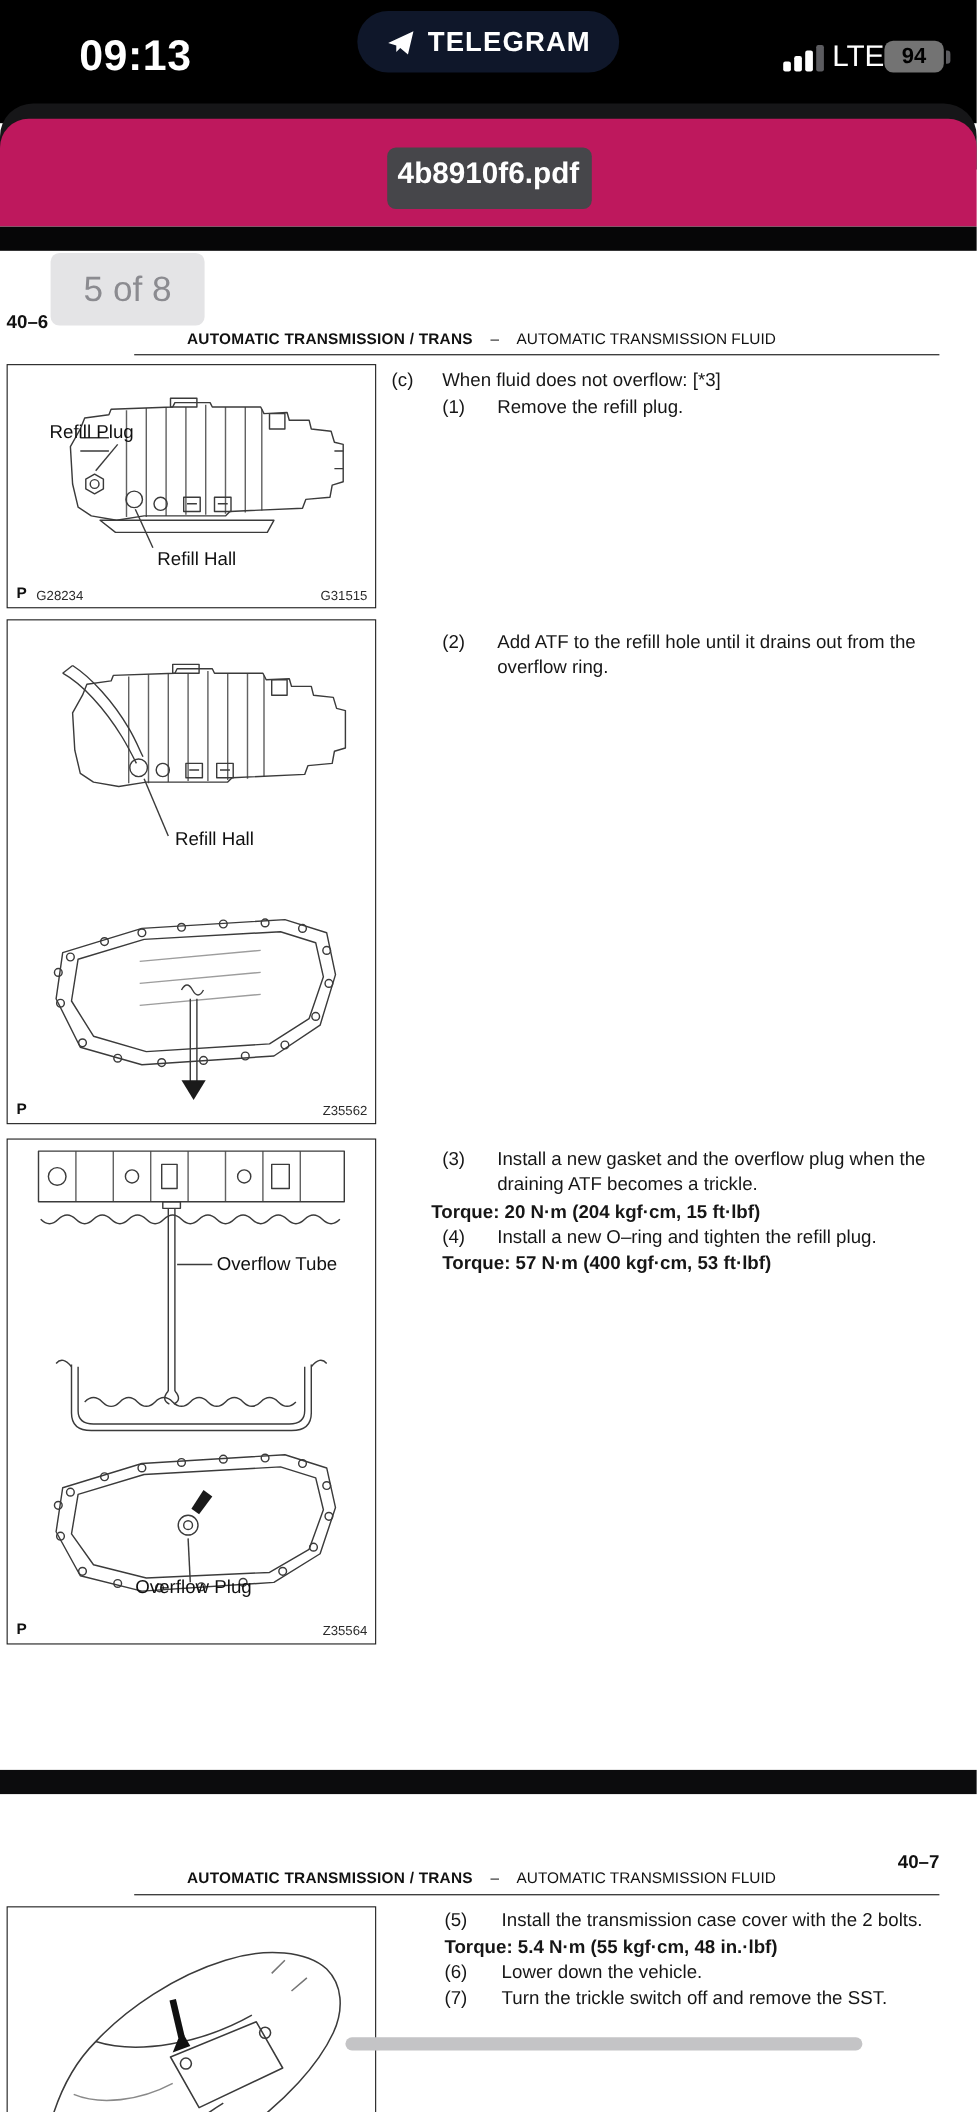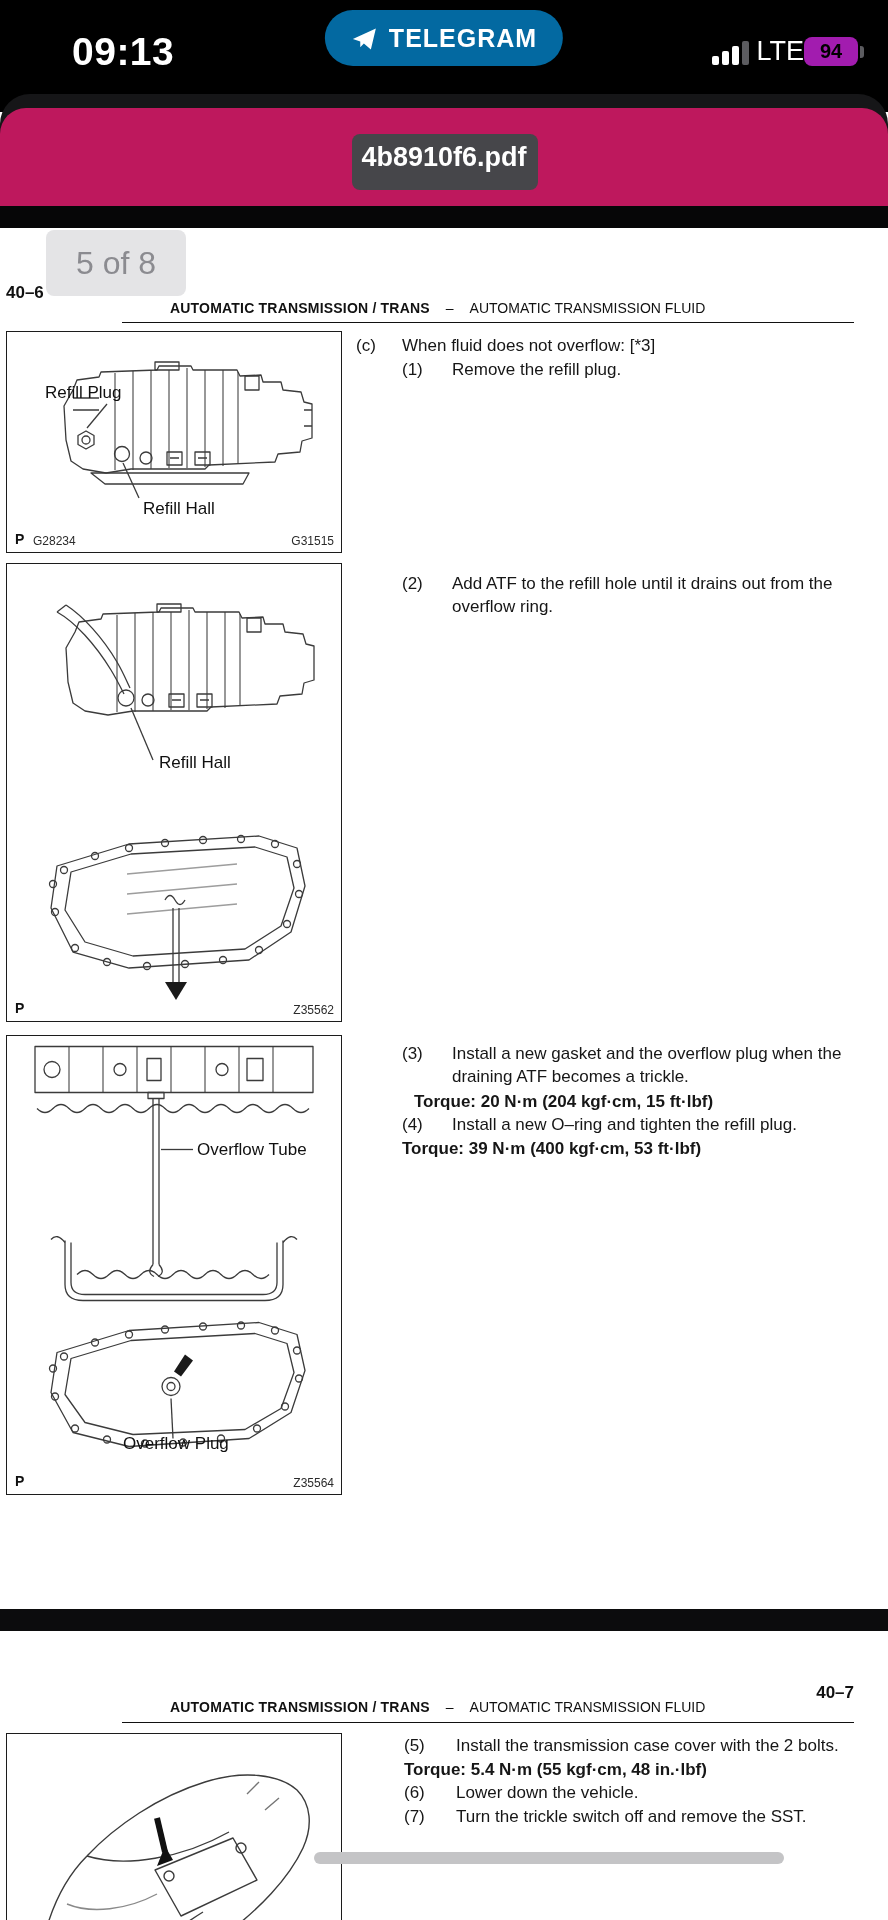--- a/index.html
+++ b/index.html
@@ -3,26 +3,26 @@
 <meta charset="utf-8">
 <style>
   html,body{margin:0;padding:0}
   body{position:relative;width:888px;height:1920px;overflow:hidden;background:#fff;
        font-family:"Liberation Sans","DejaVu Sans",sans-serif;}
 
   
   .statusbar{position:absolute;left:0;top:0;width:888px;height:112px;background:#000}
   .time{position:absolute;left:72px;top:30px;font-size:39px;font-weight:700;color:#fff;letter-spacing:.5px}
   .tg-pill{position:absolute;left:50%;top:10px;transform:translateX(-50%);height:56px;padding:0 26px;
-           border-radius:28px;background:#0369a1;display:flex;align-items:center;gap:11px;cursor:pointer}
+           border-radius:28px;background:#0f172a;display:flex;align-items:center;gap:11px;cursor:pointer}
   .tg-label{color:#fff;font-size:25px;font-weight:700;letter-spacing:1px}
   .right-cluster{position:absolute;right:24px;top:36px;display:flex;align-items:center;gap:0}
   .lte{color:#fff;font-size:27px}
   .battery{display:flex;align-items:center}
-  .batt-body{width:54px;height:29px;background:#a21caf;border-radius:8px;display:flex;align-items:center;
+  .batt-body{width:54px;height:29px;background:#737373;border-radius:8px;display:flex;align-items:center;
              justify-content:center;font-size:20px;font-weight:700;color:#000}
   .batt-nub{width:4px;height:12px;background:#5c5c60;border-radius:0 3px 3px 0;margin-left:2px}
 
   
   .sheet-back{position:absolute;left:0;top:94px;width:888px;height:60px;background:#161618;border-radius:30px 30px 0 0}
   .toolbar{position:absolute;left:0;top:108px;width:888px;height:98px;background:#be185d;border-radius:26px 26px 0 0}
   .title-hl{position:absolute;left:352px;top:26px;width:186px;height:56px;background:#46464a;border-radius:8px}
   .doc-title{position:absolute;left:0;top:34px;width:888px;text-align:center;color:#fff;font-size:27px;font-weight:600}
   .band{position:absolute;left:0;top:206px;width:888px;height:22px;background:#060607}
   .page-gap{position:absolute;left:0;top:1609px;width:888px;height:22px;background:#0c0c0d}
@@ -234,29 +234,29 @@
   <span class="stext">Remove the refill plug.</span>
 </div>
 <div class="step" style="top:572px;left:402px">
   <span class="marker" style="width:50px">(2)</span>
   <span class="stext" style="width:406px">Add ATF to the refill hole until it drains out from the overflow ring.</span>
 </div>
 <div class="step" style="top:1042px;left:402px">
   <span class="marker" style="width:50px">(3)</span>
   <span class="stext" style="width:406px">Install a new gasket and the overflow plug when the draining ATF becomes a trickle.</span>
 </div>
-<div class="step nowrap" style="top:1090px;left:414px">
+<div class="step nowrap" style="top:1090px;left:392px">
   <span class="stext bold">Torque: 20 N·m (204 kgf·cm, 15 ft·lbf)</span>
 </div>
 <div class="step nowrap" style="top:1113px;left:402px">
   <span class="marker" style="width:50px">(4)</span>
   <span class="stext">Install a new O–ring and tighten the refill plug.</span>
 </div>
 <div class="step nowrap" style="top:1137px;left:402px">
-  <span class="stext bold">Torque: 39 N·m (400 kgf·cm, 53 ft·lbf)</span>
+  <span class="stext bold">Torque: 57 N·m (400 kgf·cm, 53 ft·lbf)</span>
 </div>
 
 <div class="page-gap"></div>
 
 <div class="pgnum" style="right:34px;top:1683px">40–7</div>
 
 <div class="hdr" style="top:1699px">
   <span class="sec">AUTOMATIC TRANSMISSION / TRANS</span><span class="dash">–</span><span>AUTOMATIC TRANSMISSION FLUID</span>
 </div>
 <div class="rule" style="top:1722px"></div>

